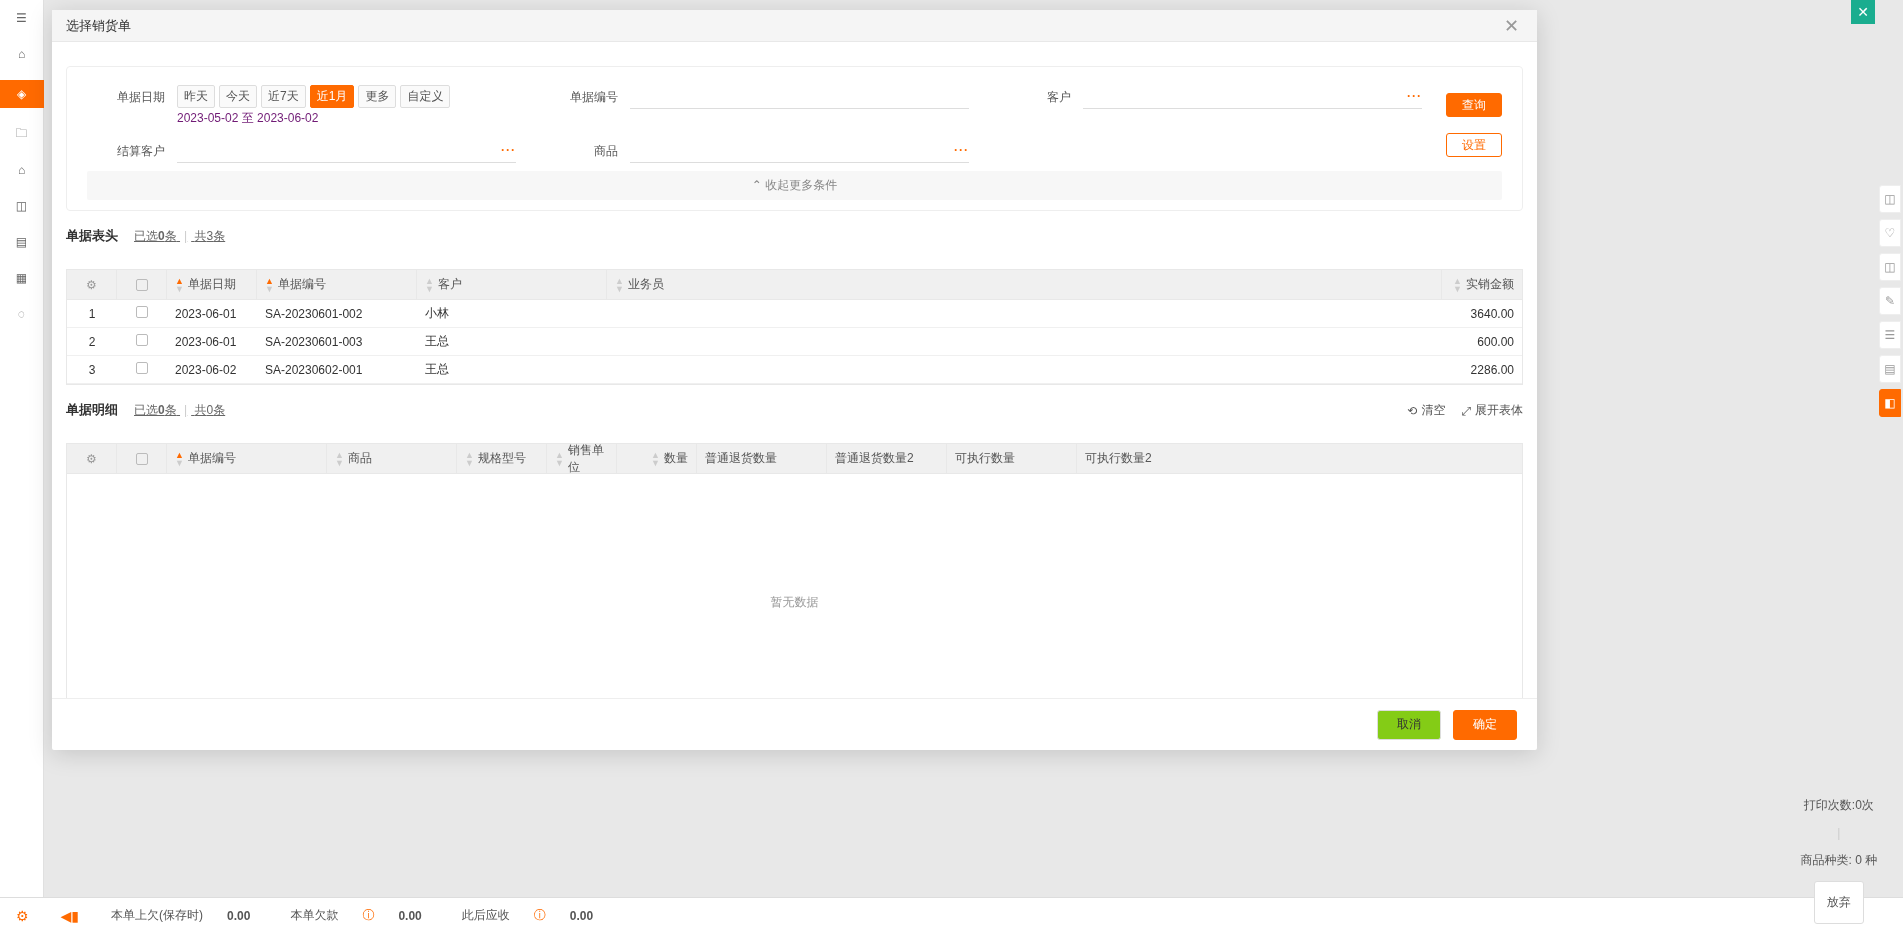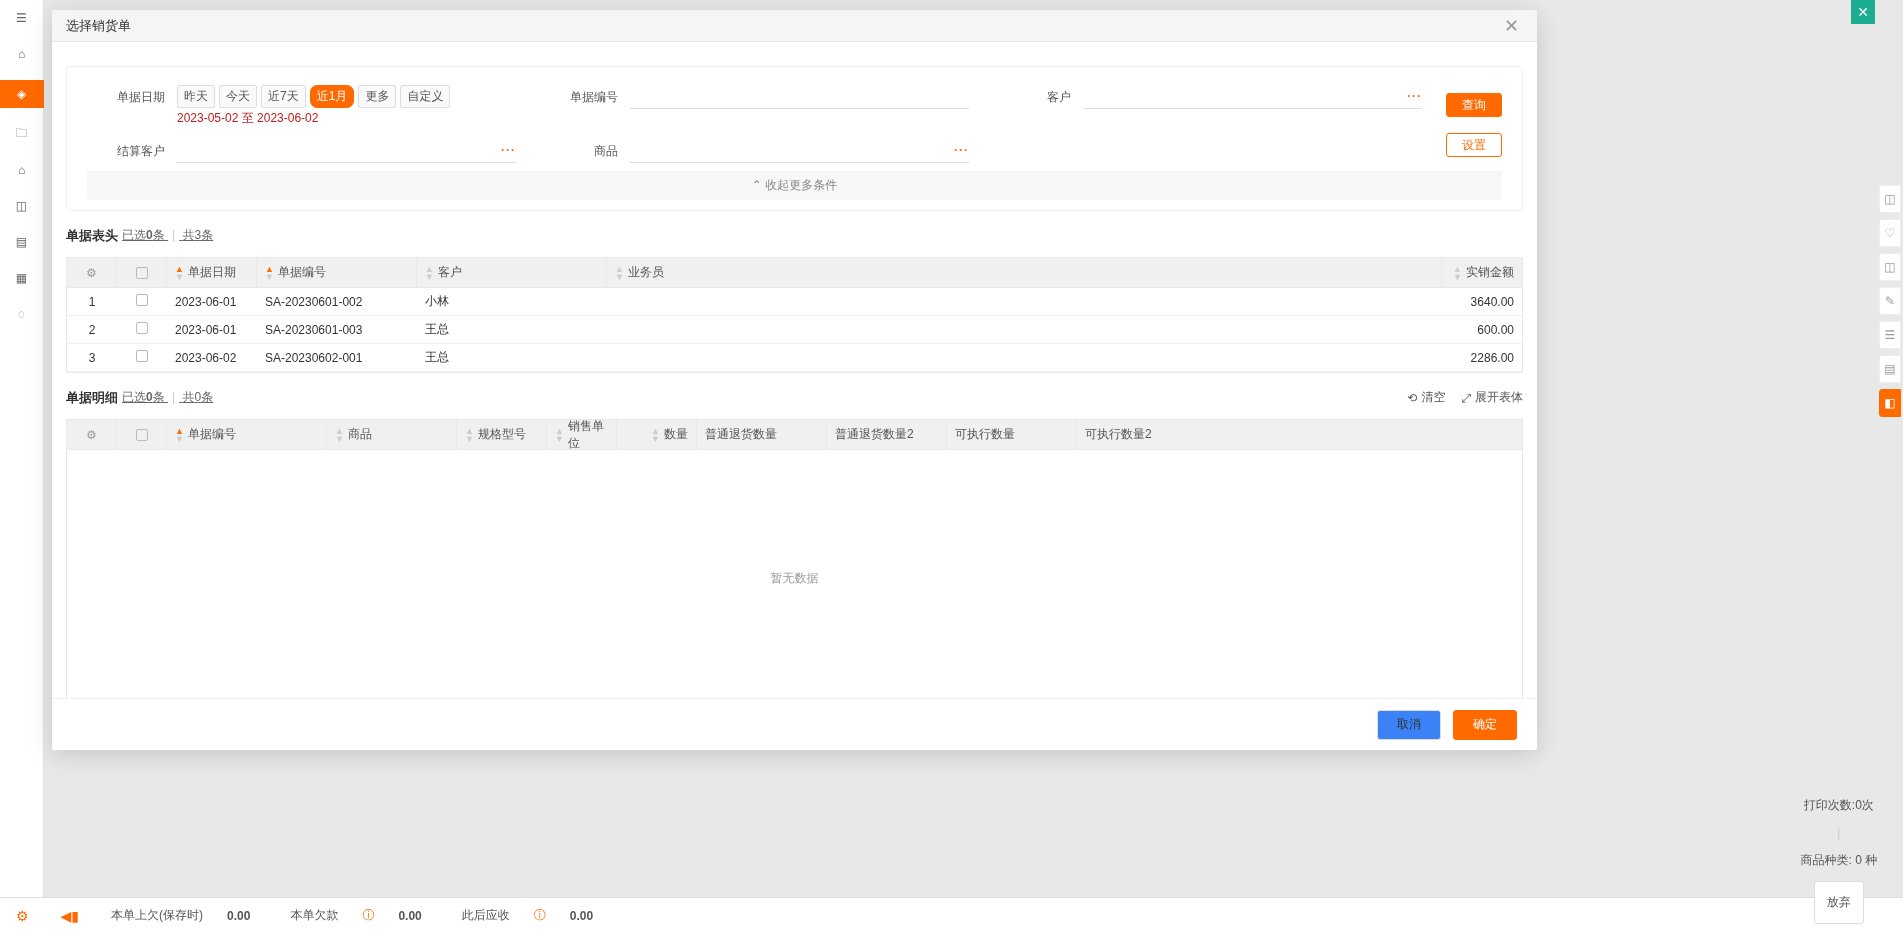--- a/index.html
+++ b/index.html
@@ -110,22 +110,22 @@
   align-items: start;
 }
 .filter-item { display: flex; align-items: flex-start; }
 .filter-label { width: 90px; text-align: right; padding-right: 12px; color: #555; padding-top: 4px; }
 .filter-control { flex: 1; }
 .date-quick { display: flex; gap: 4px; align-items: center; flex-wrap: wrap; }
 .date-quick .dq {
   padding: 2px 6px; border: 1px solid #ddd; border-radius: 2px; cursor: pointer;
   font-size: 12px; color: #555; background: #fafafa;
 }
-.date-quick .dq.active { background: #ff6a00; color: #fff; border-color: #ff6a00; border-radius: 7px; }
-.date-range { color: #b91c1c; margin-top: 2px; font-size: 12px; }
+.date-quick .dq.active { background: #ff6a00; color: #fff; border-color: #ff6a00; }
+.date-range { color: #701a75; margin-top: 2px; font-size: 12px; }
 .finput {
   width: 100%; height: 24px; border: none; border-bottom: 1px solid #ddd;
   outline: none; font-size: 12px; background: transparent;
 }
 .fwrap { position: relative; }
 .fmore { position: absolute; right: 0; top: 4px; color: #ff6a00; cursor: pointer; font-weight: bold; letter-spacing: 1px; }
 .filter-actions { display: flex; flex-direction: column; gap: 8px; width: 56px; }
 .btn-sm {
   height: 24px; border-radius: 3px; border: 1px solid #ddd;
   display: flex; align-items: center; justify-content: center; cursor: pointer;
@@ -134,21 +134,21 @@
 }
 .btn-sm.primary { background: #ff6a00; color: #fff; border-color: #ff6a00; }
 .btn-sm.outline { background: #fff; color: #ff6a00; border-color: #ff6a00; }
 .collapse-cond {
   text-align: center; color: #888; padding: 6px 0; margin-top: 8px;
   background: #f7f7f7; border-radius: 2px; cursor: pointer; font-size: 12px;
 }
 
 
 .section-hdr {
-  display: flex; align-items: flex-start; padding: 16px 14px 12px; gap: 4px;
+  display: flex; align-items: flex-end; padding: 16px 14px 24px; gap: 16px;
 }
 .section-hdr .title { font-size: 13px; font-weight: 600; color: #333; }
 .section-hdr .count { font-size: 12px; color: #666; text-decoration: underline; }
 .section-hdr .count .sep { color: #ccc; margin: 0 4px; }
 .section-hdr .right { margin-left: auto; display: flex; gap: 16px; align-items: center; }
 .section-hdr .right .link { color: #555; cursor: pointer; display: flex; align-items: center; gap: 4px; }
 
 
 .tbl { margin: 0 14px; border: 1px solid #e8e8e8; }
 .tbl-head {
@@ -191,21 +191,21 @@
 .d-c-exec2 { width: 130px; flex: 1; }
 
 .empty {
   padding: 120px 0; text-align: center; color: #999; font-size: 12px;
 }
 
 .modal-footer {
   height: 52px; border-top: 1px solid #eee; display: flex; align-items: center;
   justify-content: flex-end; gap: 12px; padding: 0 20px;
 }
-.mbtn { min-width: 64px; height: 30px; border: 1px solid #ddd; border-radius: 3px; background: #3b82f6; cursor: pointer; font-size: 12px; display: flex; align-items: center; justify-content: center; }
+.mbtn { min-width: 64px; height: 30px; border: 1px solid #ddd; border-radius: 3px; background: #84cc16; cursor: pointer; font-size: 12px; display: flex; align-items: center; justify-content: center; }
 .mbtn.primary { background: #ff6a00; color: #fff; border-color: #ff6a00; }
 
 
 .right-tabs {
   position: absolute;
   right: 0; top: 185px;
   width: 24px;
   display: flex; flex-direction: column; gap: 6px;
 }
 .right-tabs .rt {

